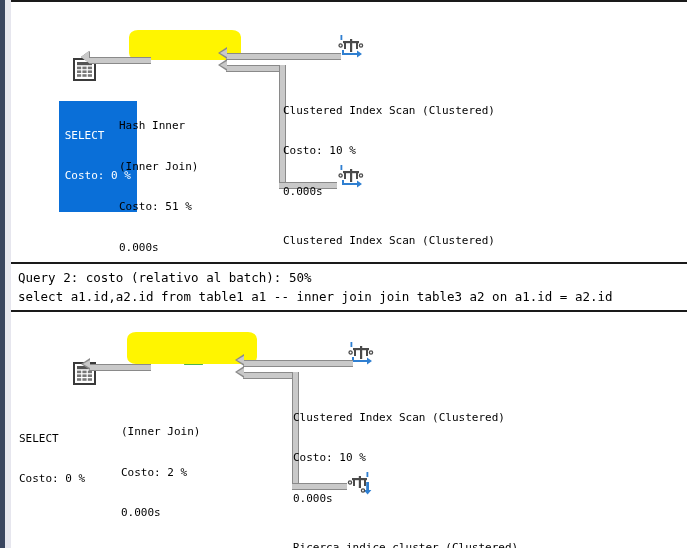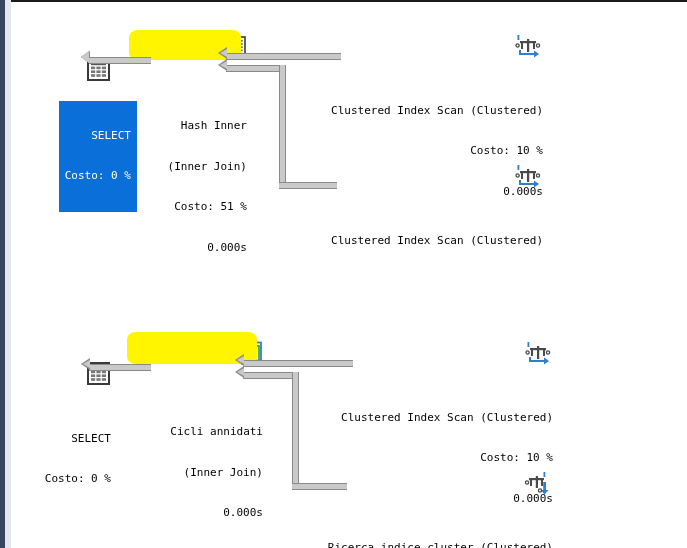--- a/index.html
+++ b/index.html
@@ -62,21 +62,21 @@
   #query-strip div {
     white-space: pre;
     font-size: 12.5px;
     line-height: 19px;
     letter-spacing: 0px;
   }
 
   
   .node {
     position: absolute;
-    text-align: right;
+    text-align: left;
     white-space: pre;
     line-height: 13.5px;
     font-size: 11px;
   }
   .node .icon-wrap {
     display: block;
     height: 28px;
     line-height: 0;
     margin-bottom: 2px;
   }
@@ -269,20 +269,24 @@
         
         
         
         
         
       </span>
     </div>
 
   </div>
 
+  <div id="query-strip">
+    <div>Query 2: costo (relativo al batch): 50%</div>
+    <div>select a1.id,a2.id from table1 a1 -- inner join join table3 a2 on a1.id = a2.id</div>
+  </div>
 
   <div class="pane" id="pane-bottom">
 
     <div class="conn">
       <div class="conn-h" style="left:78px; top:52px; width:62px;"></div>
       <div style="position:absolute;left:70px;top:46px;width:0;height:0;
                   border-top:6px solid transparent;border-bottom:6px solid transparent;
                   border-right:9px solid #8a8a8a;"></div>
       <div style="position:absolute;left:71.5px;top:47.5px;width:0;height:0;
                   border-top:4.5px solid transparent;border-bottom:4.5px solid transparent;
@@ -337,22 +341,22 @@
       <span class="icon-wrap">
         <svg width="32" height="26" viewBox="0 0 32 26">
           <rect x="13" y="1.5" width="17" height="18" fill="#ffffff" stroke="#2f7fd1" stroke-width="1.8"></rect>
           <rect x="11" y="5" width="17" height="18" fill="none" stroke="#3ea93e" stroke-width="1.8"></rect>
           <path d="M16 7 L24 7 L24 16 L26.2 16 L22.2 20.5 L18.4 16 L20.6 16 L20.6 10.4 L16 10.4 Z" fill="#cc44bb"></path>
           <path d="M5.5 22 L5.5 13 L3.2 13 L7 8.6 L10.8 13 L8.6 13 L8.6 22 Z" fill="#3ea93e"></path>
         </svg>
       </span>
       <span class="marker" style="left:6px; top:18px; width:130px; height:32px;"></span>
       <span class="node-text">
-        <span class="label-line">Cicli annidati</span>
         <span class="label-line">(Inner Join)</span>
+        <span class="stat-line">Costo: 2 %</span>
         <span class="stat-line">0.000s</span>
         
         
       </span>
     </div>
 
     <div class="node" style="left:282px; top:1px; width:260px;">
       <span class="icon-wrap">
         <svg width="30" height="26" viewBox="0 0 30 26">
           <rect x="4.5" y="2" width="1.8" height="5" fill="#2f7fd1"></rect>

